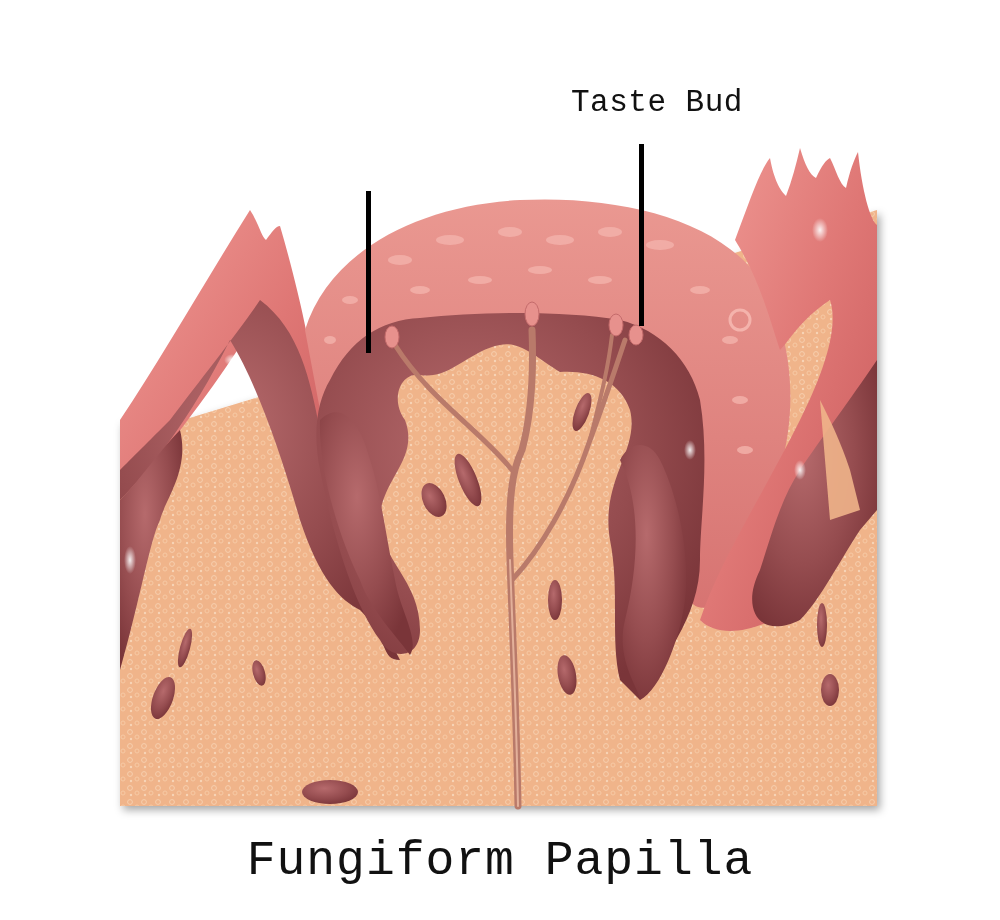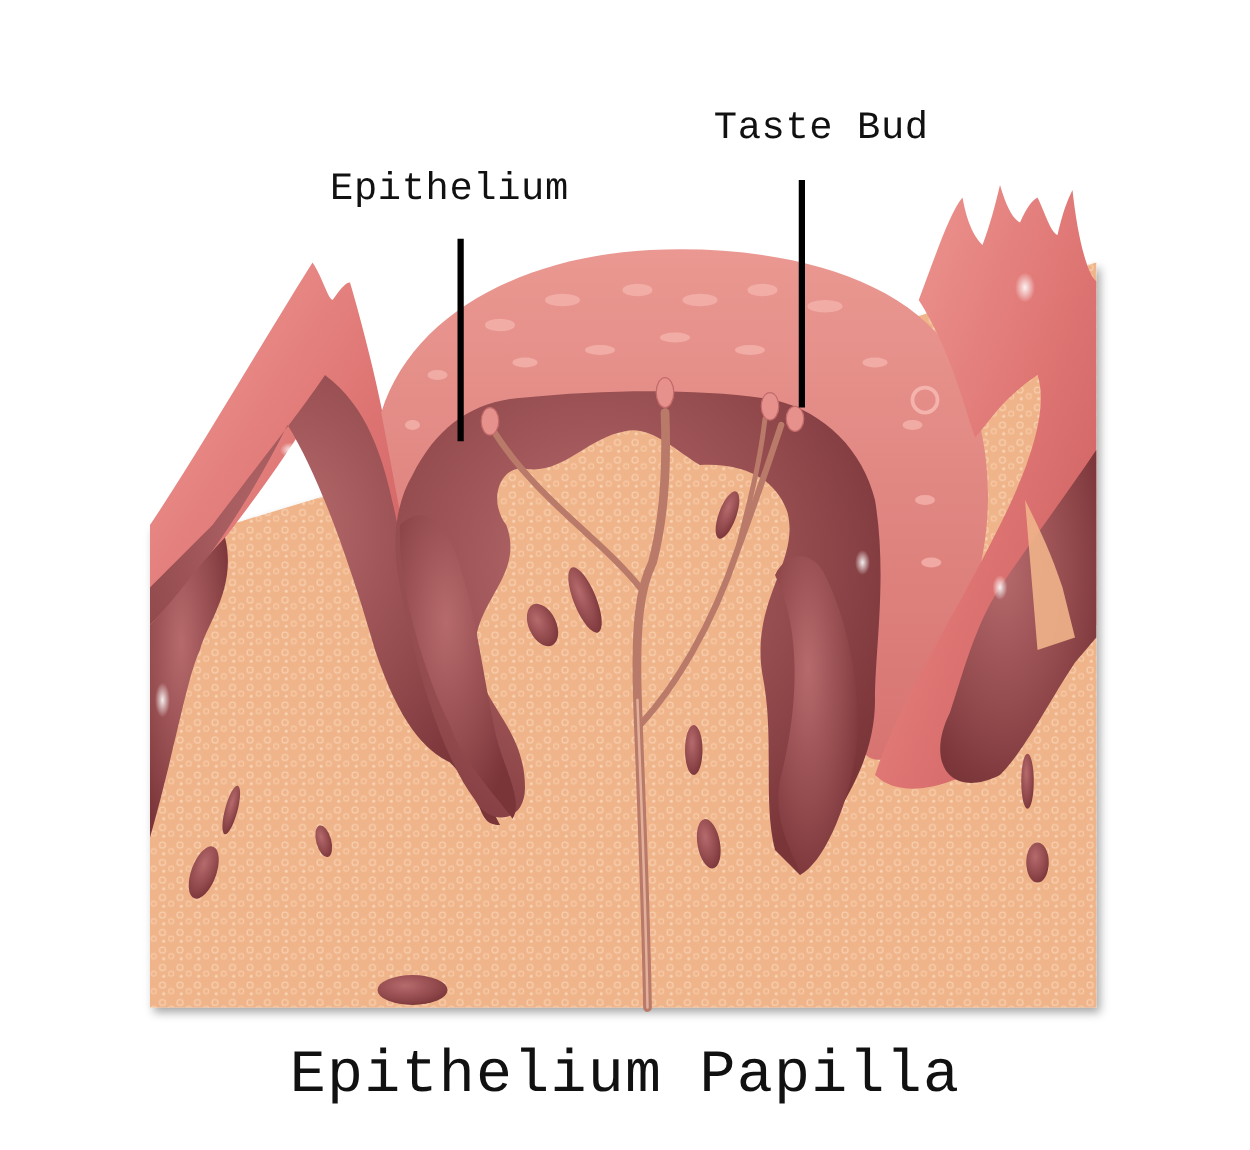--- a/index.html
+++ b/index.html
@@ -129,16 +129,15 @@
 
     <g fill="url(#dark)">
       <path d="M320 420 C318 470 340 540 360 580 C370 610 400 640 410 655 C420 640 400 610 395 580 C385 530 380 490 370 460 C360 420 340 400 320 420 Z"></path>
       <path d="M620 460 C640 500 640 560 625 620 C615 660 640 690 640 700 C660 690 680 640 685 600 C690 560 680 500 660 460 C650 440 630 440 620 460 Z"></path>
     </g>
   </svg>
 
   <div class="leader leader-epi"></div>
   <div class="leader leader-taste"></div>
 
-  <div class="label lbl-epi">Epithelium</div>
   <div class="label lbl-taste">Taste Bud</div>
-  <div class="label title">Epithelium Papilla</div>
+  <div class="label title">Fungiform Papilla</div>
 </div>
 
 </body></html>

